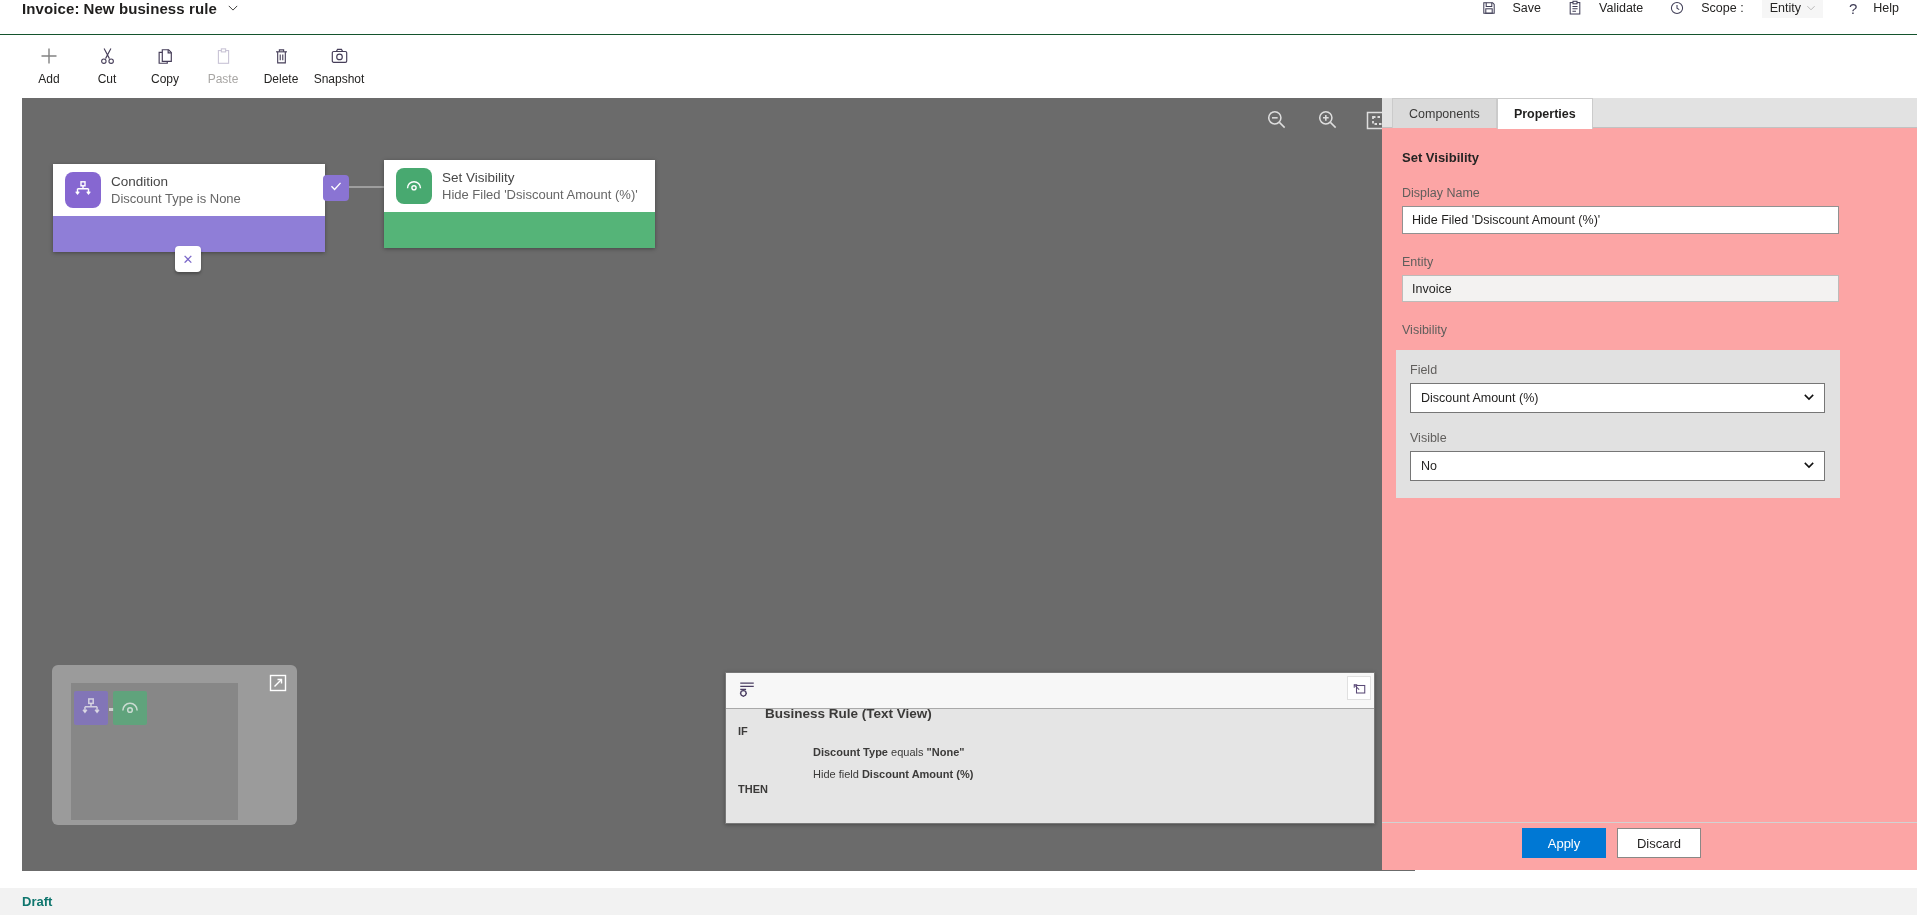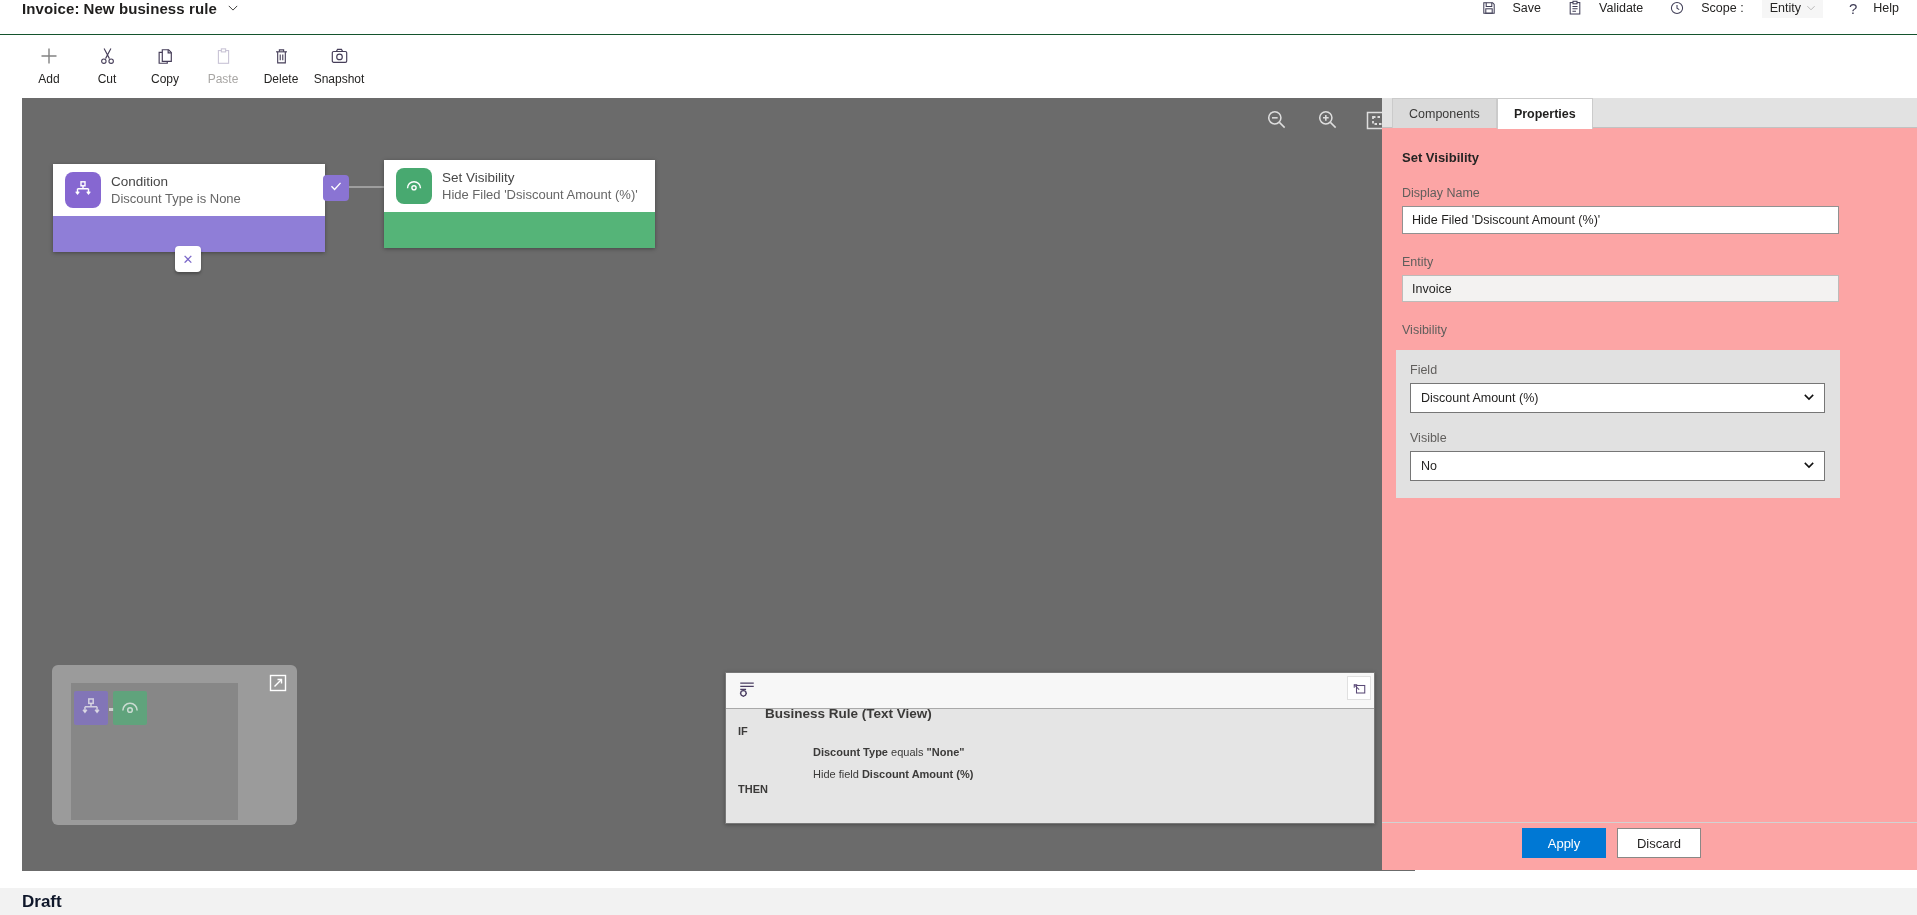--- a/index.html
+++ b/index.html
@@ -81,21 +81,21 @@
   .selwrap { position:relative; width:415px; }
   .selwrap select { width:415px; height:30px; border:1px solid #767676; background:#fff; font-family:"Liberation Sans",sans-serif; font-size:12.5px; color:#201f1e; padding:0 28px 0 10px; appearance:none; -webkit-appearance:none; border-radius:0; }
   .selwrap .sel-chev { position:absolute; right:9px; top:7px; pointer-events:none; color:#111; }
   .rp-footer-divider { position:absolute; left:0; right:21px; top:724px; border-top:1px solid #d2d2d2; }
   .btn { position:absolute; top:730px; width:84px; height:30px; font-family:"Liberation Sans",sans-serif; font-size:13px; display:flex; align-items:center; justify-content:center; cursor:pointer; }
   .btn-apply { left:140px; background:#0078d4; color:#fff; border:1px solid #0078d4; }
   .btn-discard { left:235px; background:#fff; color:#201f1e; border:1px solid #8a8886; }
 
   
   .statusbar { position:absolute; left:0; top:888px; width:1917px; height:27px; background:#f2f2f2; display:flex; align-items:center; padding-left:22px; }
-  .status-text { font-size:17px; font-weight:700; color:#0f172a; }
+  .status-text { font-size:13px; font-weight:700; color:#0f766e; }
 </style>
 </head>
 <body>
 
 <div id="app">
 
   <div class="titlebar">
     <span class="title"><span>Invoice:</span><span class="tname">New business rule</span></span>
     <span class="title-chevron">
       <svg width="14" height="14" viewBox="0 0 20 20">

